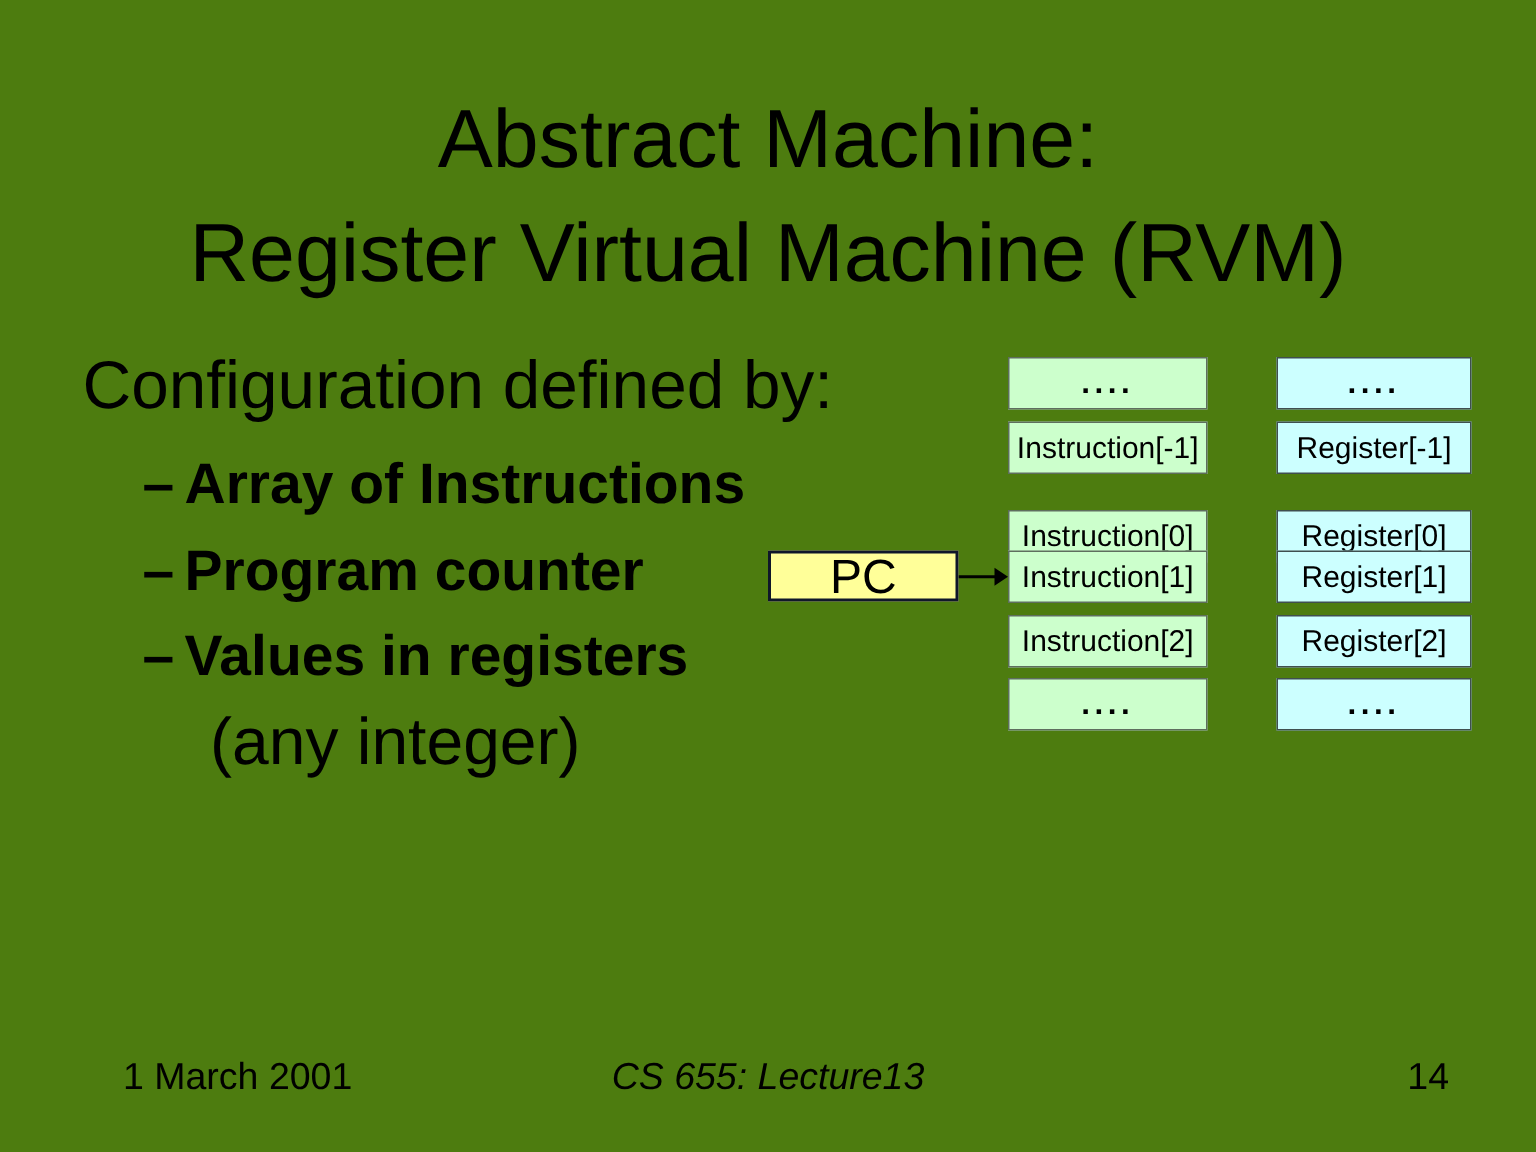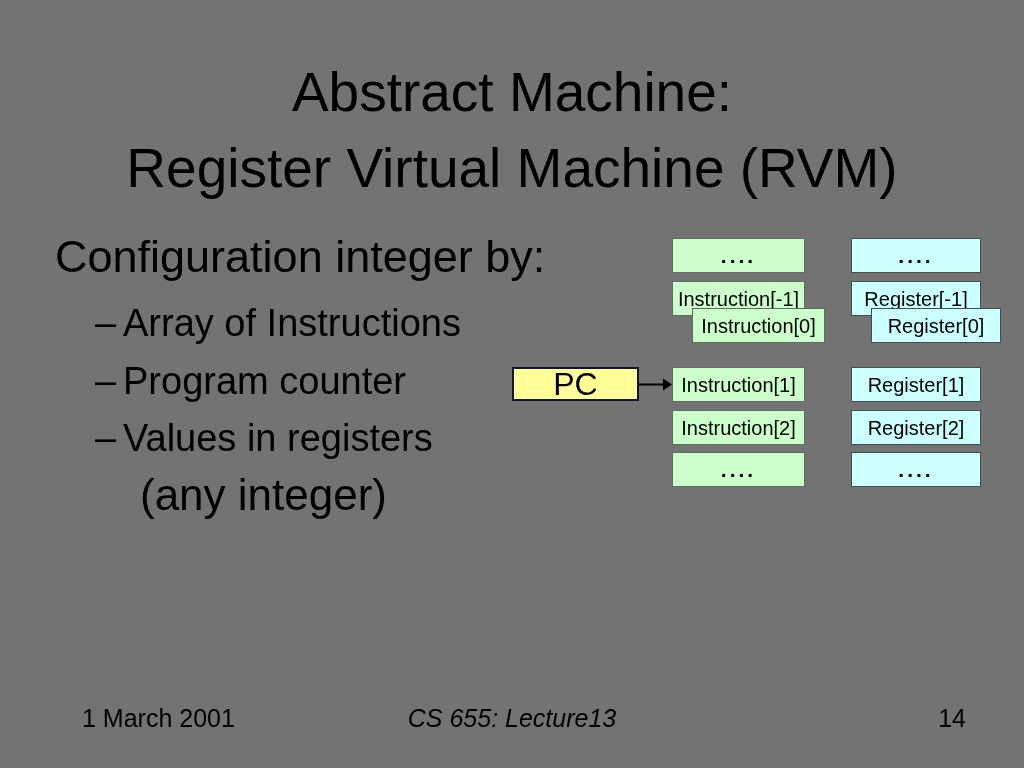--- a/index.html
+++ b/index.html
@@ -1,47 +1,47 @@
 <!DOCTYPE html>
 <html><head>
 <meta charset="utf-8">
 <style>
   html,body { margin:0; padding:0; background:#ffffff; }
   .slide {
-    position:relative; width:1024px; height:768px; background:#737373;
+    position:relative; width:1024px; height:768px; background:#4d7c0f;
     font-family:"Liberation Sans", sans-serif; color:#000; overflow:hidden;
   }
 
   
   .title {
     position:absolute; top:54px; left:0; right:0;
     text-align:center; font-size:55px; line-height:76px; color:#000;
   }
 
   
   .bullet-heading {
     position:absolute; left:55px; top:230px;
     font-size:45px; line-height:54px;
   }
-  .bullet-item { position:absolute; left:95px; font-size:38px; line-height:46px; }
+  .bullet-item { position:absolute; left:95px; font-size:38px; line-height:46px;font-weight:bold; }
   .bullet-item .dash { display:inline-block; width:28px; }
   .bi-0 { top:300px; }
   .bi-1 { top:358px; }
   .bi-2 { top:415px; }
   .bullet-cont { position:absolute; left:123px; top:472px; font-size:44px; line-height:46px;margin-left:17px; }
 
   
   .cell {
     position:absolute; box-sizing:border-box; height:35px;
     display:flex; align-items:center; justify-content:center;
     font-size:20px; line-height:1;
   }
   .icell { left:672px; width:133px; background:#ccffcc; border:1px solid #5e6e5e; }
   .rcell { left:851px; width:130px; background:#ccffff; border:1px solid #3f4f4f; }
-  .r0 { top:238px; } .r1 { top:281px; } .r2 { top:308px;margin-left:20px; }
+  .r0 { top:238px; } .r1 { top:281px; } .r2 { top:340px; }
   .r3 { top:367px; } .r4 { top:410px; } .r5 { top:452px; }
   .dots { font-weight:bold; font-size:21px; letter-spacing:3px; }
 
   
   .pc-box {
     position:absolute; left:512px; top:367px; width:127px; height:34px;
     box-sizing:border-box; background:#ffff99; border:2px solid #0f172a;
     display:flex; align-items:center; justify-content:center;
     font-size:32px; line-height:1;
   }
@@ -62,21 +62,21 @@
 </head>
 <body>
 
 <div class="slide">
 
   <div class="title">
     <div>Abstract Machine:</div>
     <div>Register Virtual Machine (RVM)</div>
   </div>
 
-  <div class="bullet-heading">Configuration integer by:</div>
+  <div class="bullet-heading">Configuration defined by:</div>
 
   <div class="bullet-item bi-0">
     <span class="dash">–</span><span>Array of Instructions</span>
   </div>
   <div class="bullet-item bi-1">
     <span class="dash">–</span><span>Program counter</span>
   </div>
   <div class="bullet-item bi-2">
     <span class="dash">–</span><span>Values in registers</span>
   </div>

